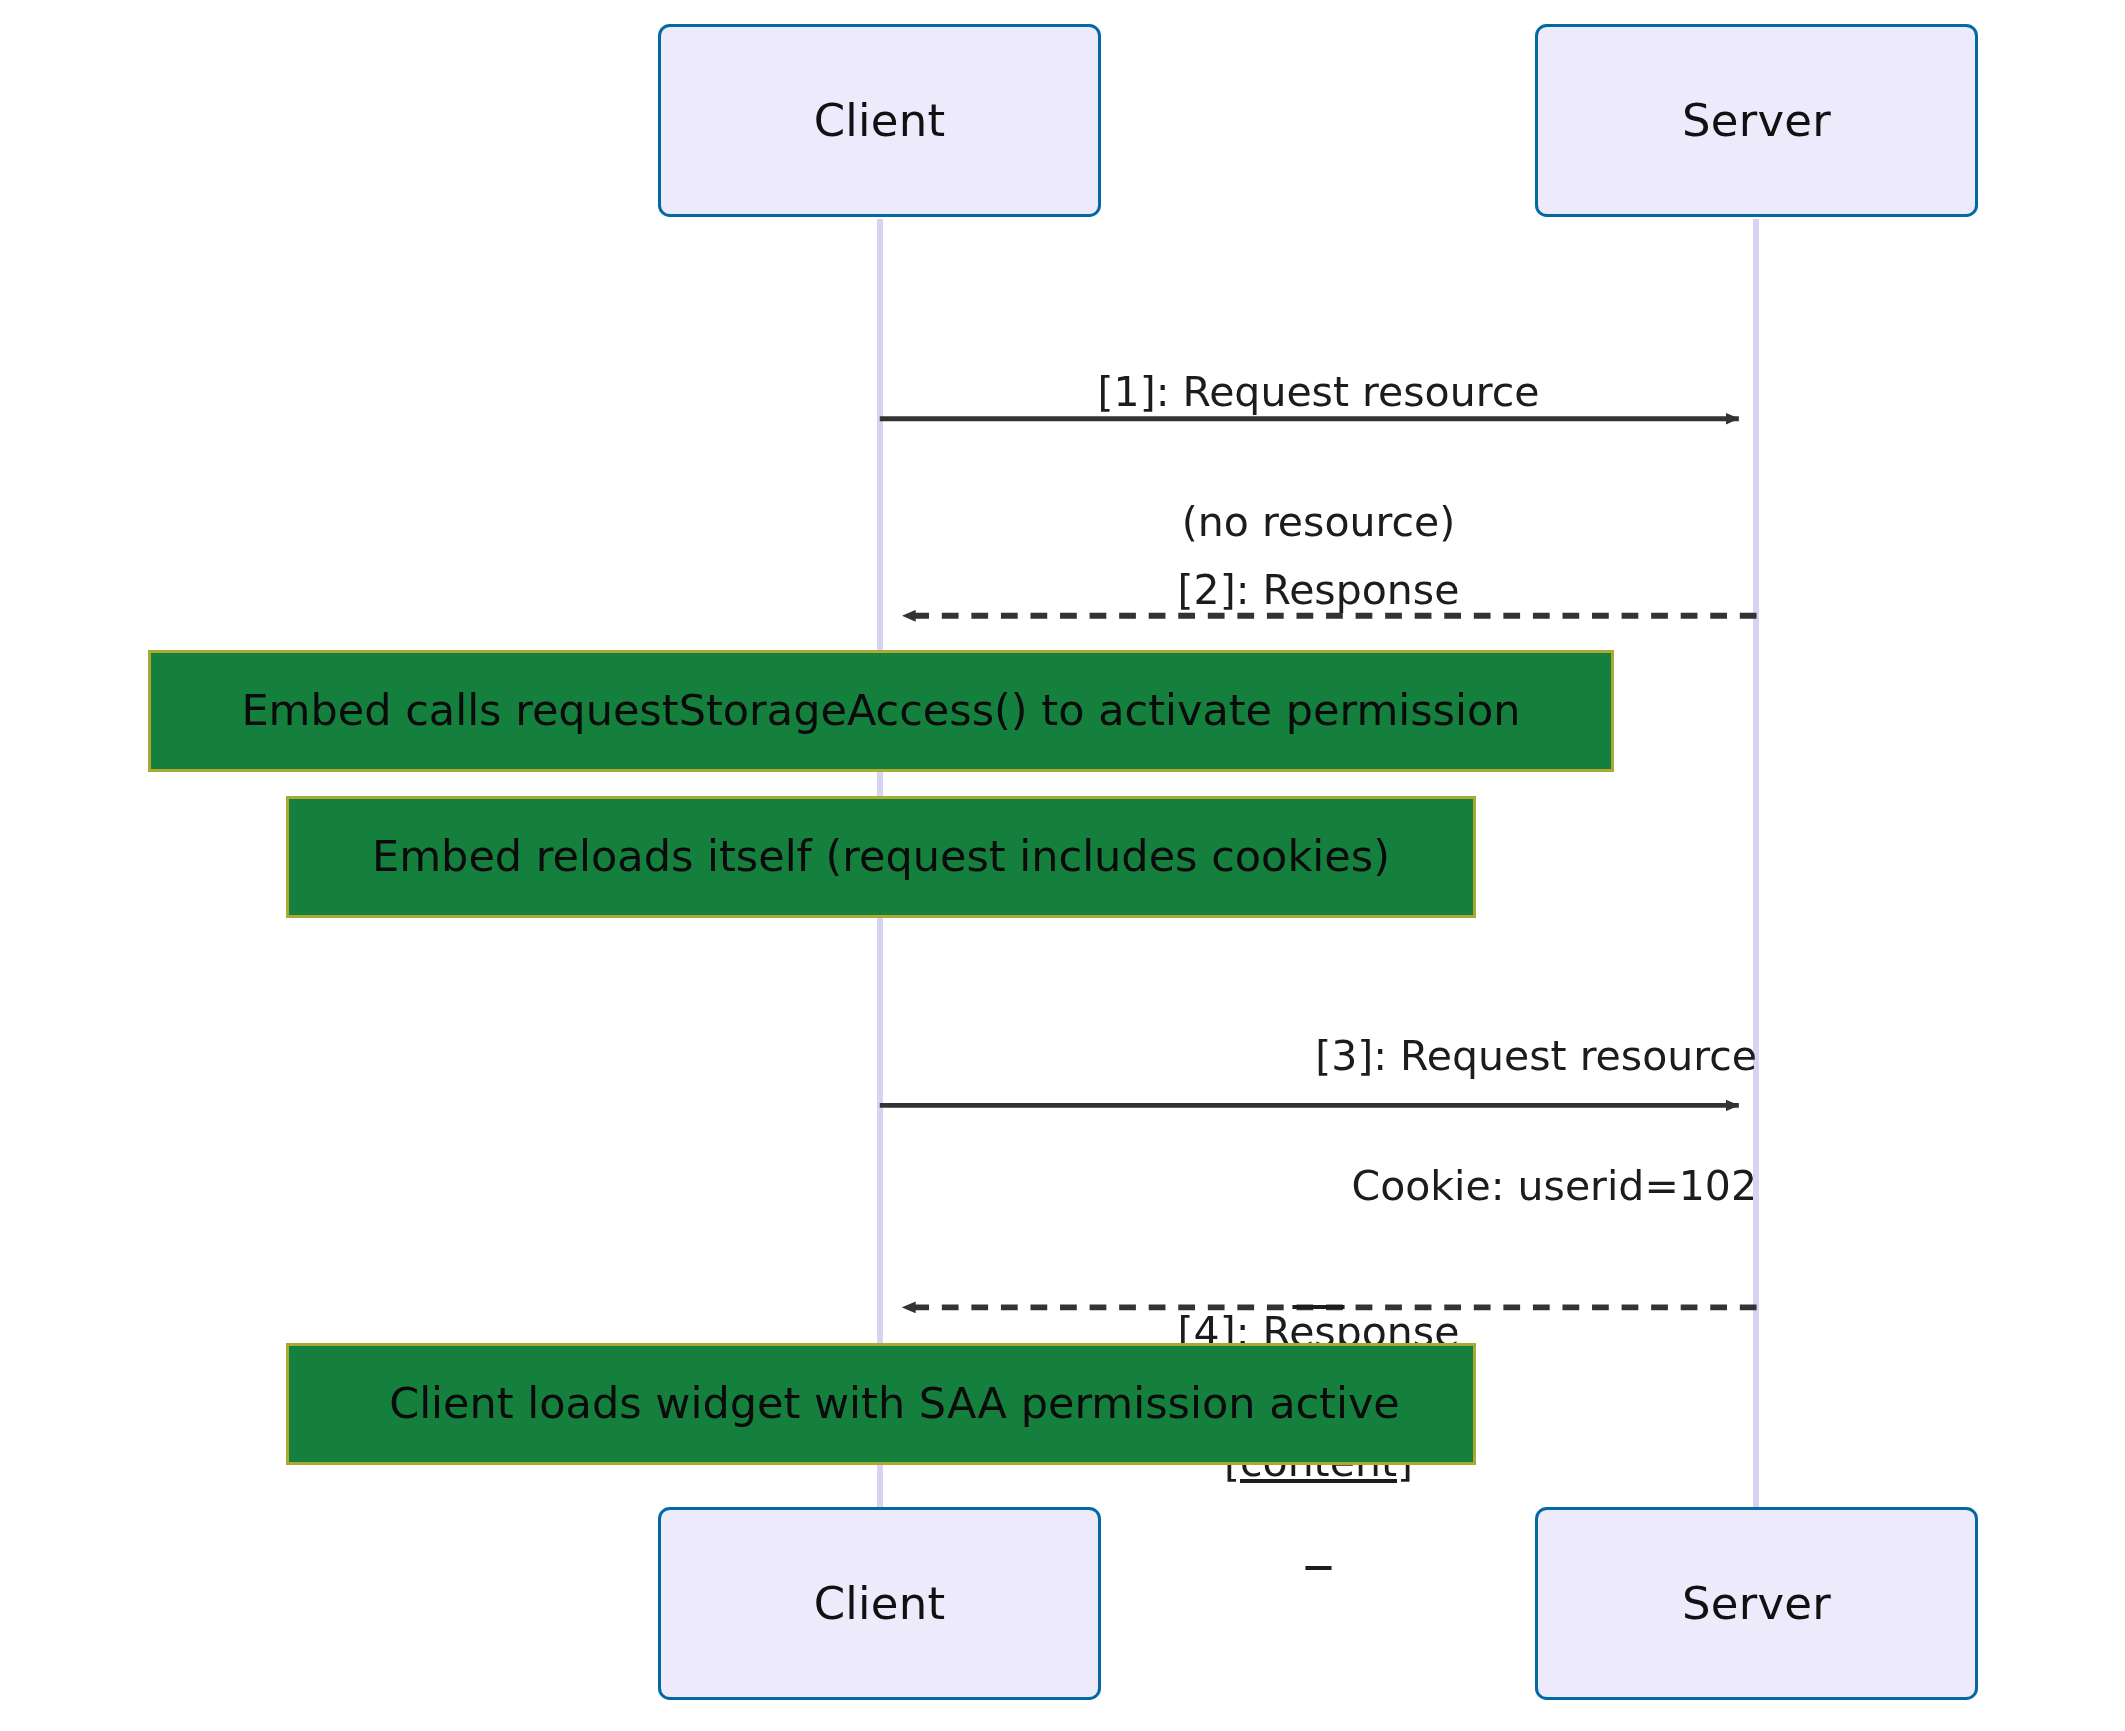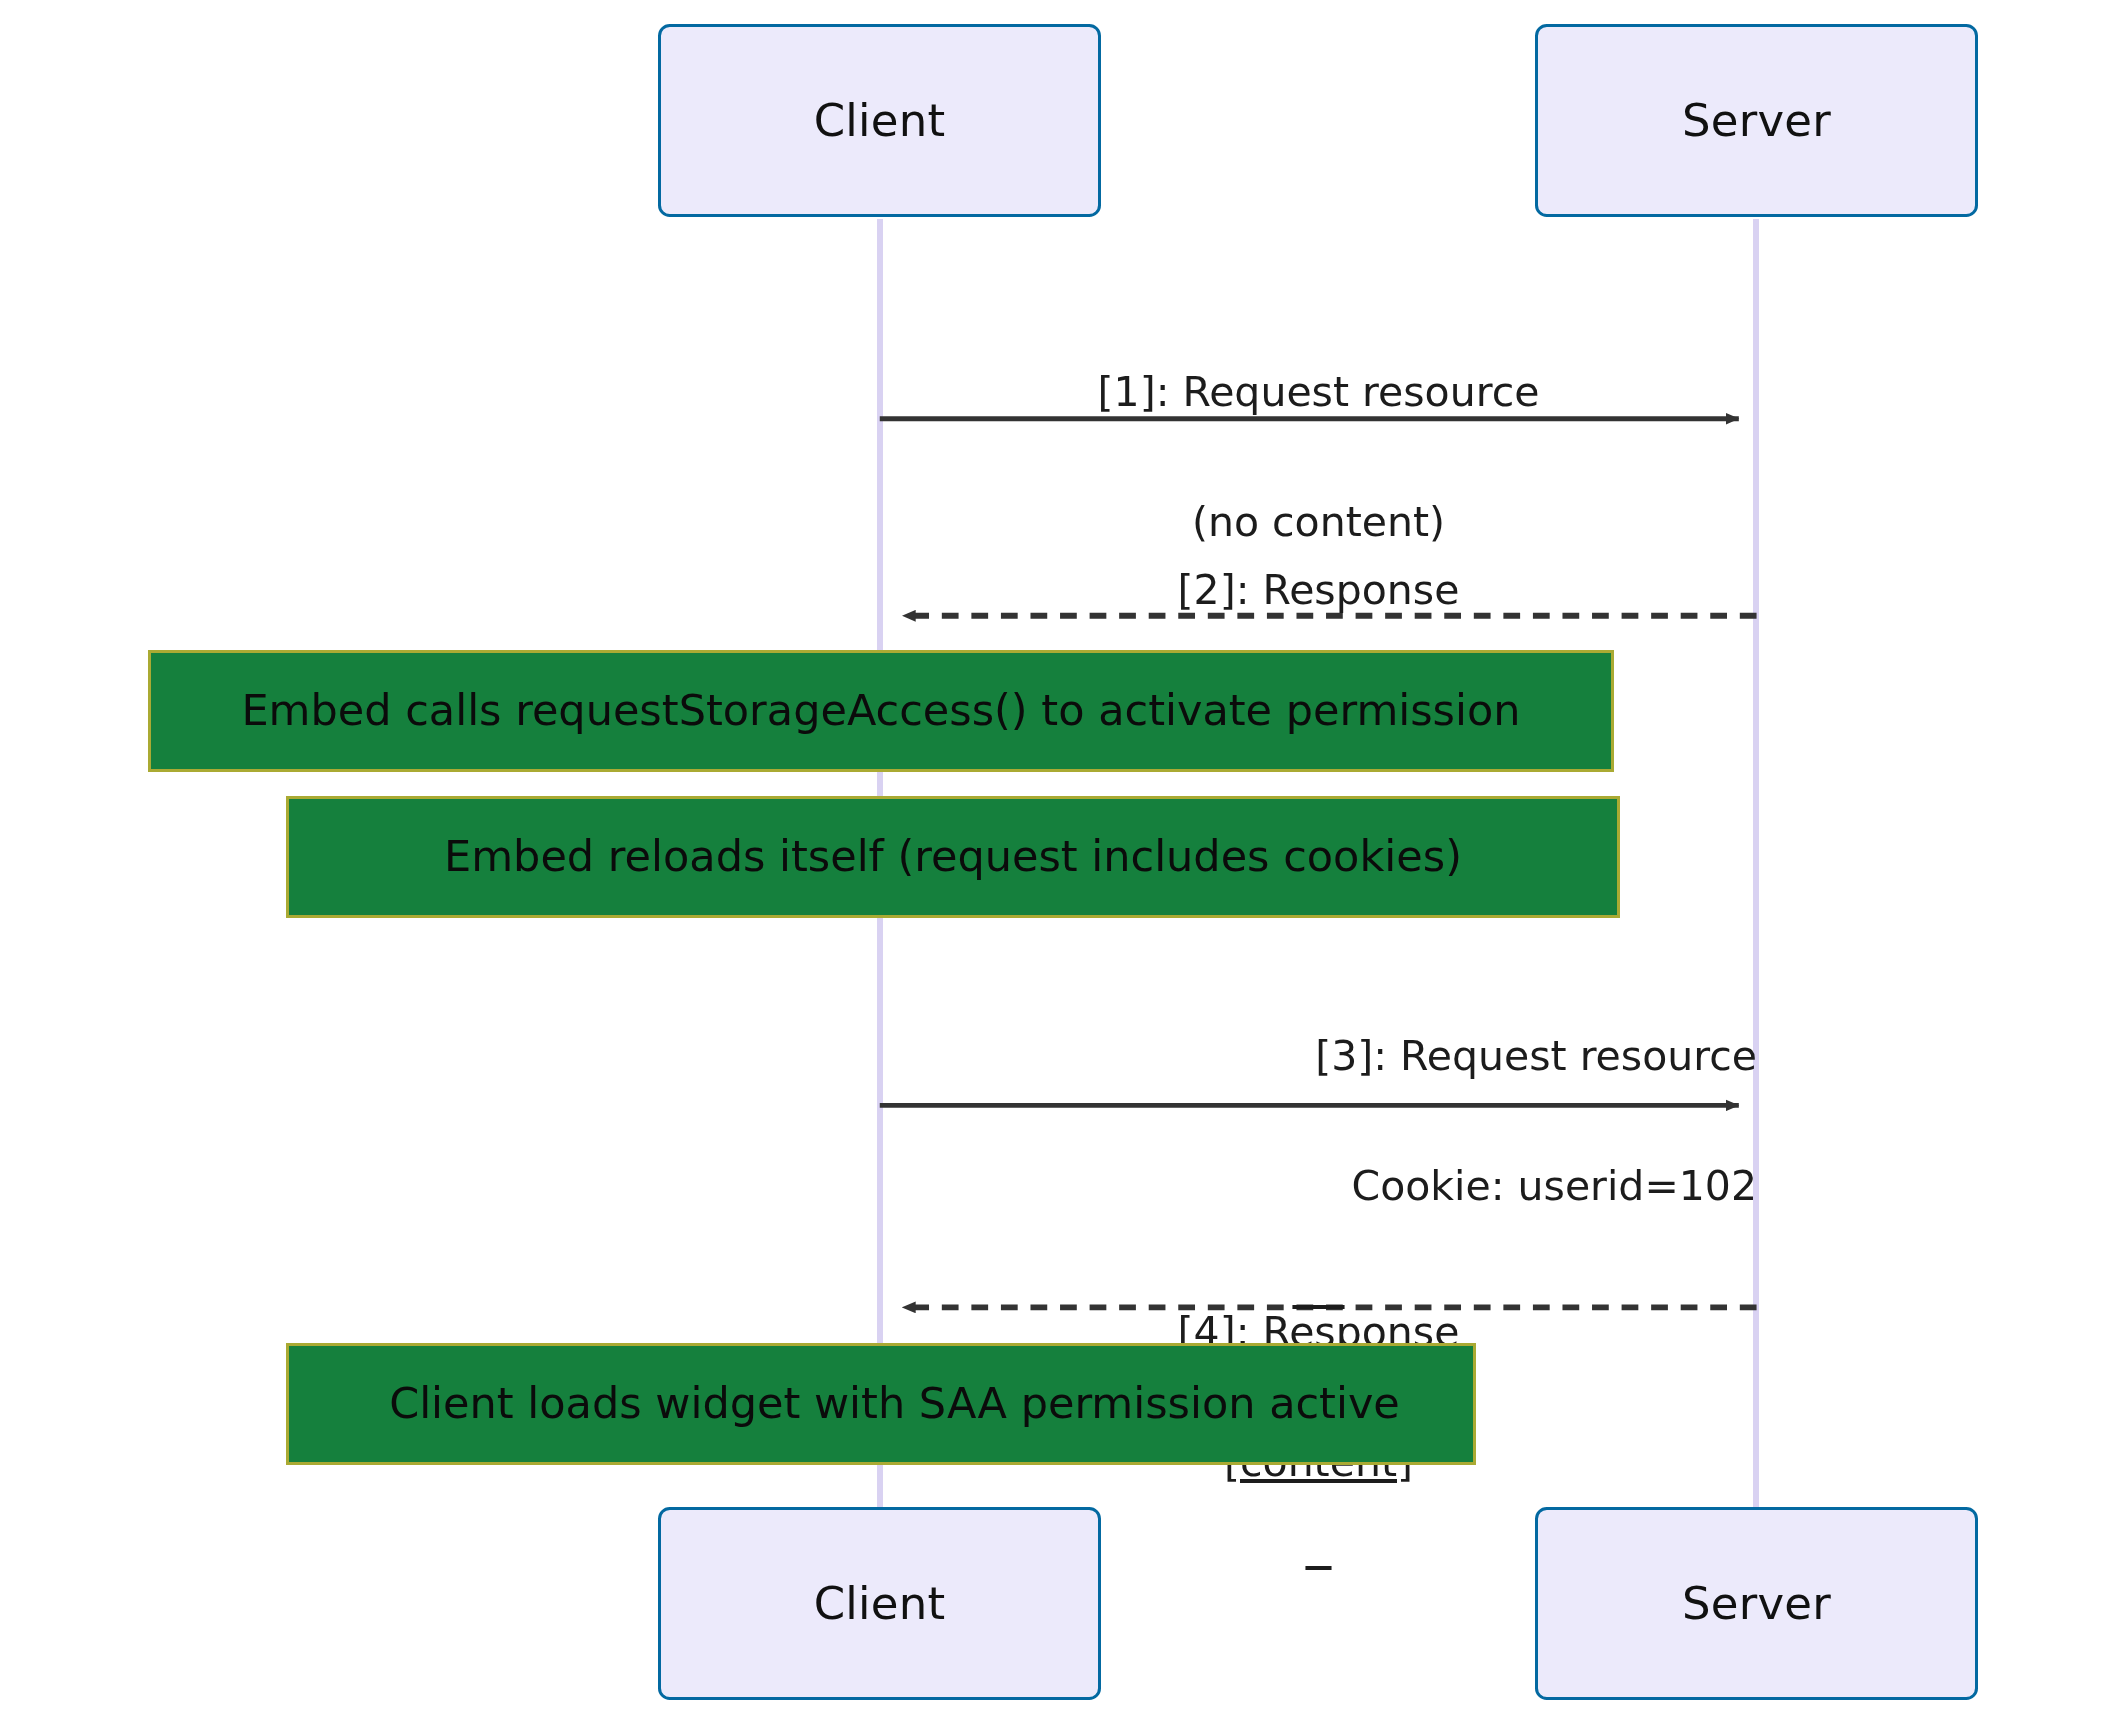--- a/index.html
+++ b/index.html
@@ -118,21 +118,21 @@
   <div class="actor-box" style="left:658px; top:23.6px; width:443px; height:193px;">
     <span class="actor-label">Client</span>
   </div>
 
   <div class="actor-box" style="left:1535px; top:23.6px; width:443px; height:193px;">
     <span class="actor-label">Server</span>
   </div>
 
   <div class="msg-label" style="left:880px; top:284px; width:877px;">
     <span class="msg-line1">[1]: Request resource</span>
-    <span class="msg-line2">(no content)</span>
+    <span class="msg-line2">(no resource)</span>
   </div>
 
   <div class="msg-label" style="left:880px; top:482px; width:877px;">
     <span class="msg-line1">[2]: Response</span>
     <span class="msg-line2">[fallback content]</span>
   </div>
 
   <div class="msg-label" style="left:880px; top:948px; width:877px;text-align:right;">
     <span class="msg-line1">[3]: Request resource</span>
     <span class="msg-line2">Cookie: userid=102</span>
@@ -140,21 +140,21 @@
 
   <div class="msg-label" style="left:880px; top:1224px; width:877px;text-decoration:underline;">
     <span class="msg-line1">[4]: Response</span>
     <span class="msg-line2">[content]</span>
   </div>
 
   <div class="note-box" style="left:148px; top:650px; width:1466px; height:122px;">
     <span class="note-text">Embed calls requestStorageAccess() to activate permission</span>
   </div>
 
-  <div class="note-box" style="left:286px; top:796px; width:1334px; height:122px;">
+  <div class="note-box" style="left:286px; top:796px; width:1190px; height:122px;">
     <span class="note-text">Embed reloads itself (request includes cookies)</span>
   </div>
 
   <div class="note-box" style="left:286px; top:1343px; width:1190px; height:122px;padding-left:27px;">
     <span class="note-text">Client loads widget with SAA permission active</span>
   </div>
 
   <div class="actor-box" style="left:658px; top:1507px; width:443px; height:193px;">
     <span class="actor-label">Client</span>
   </div>

